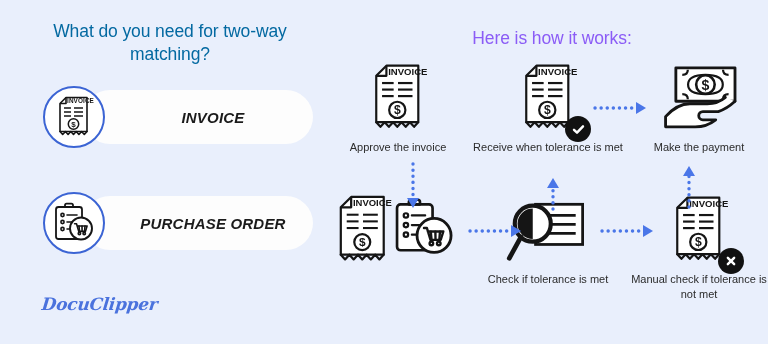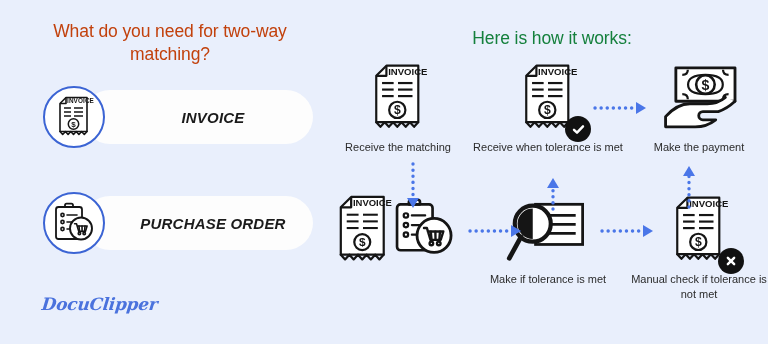--- a/index.html
+++ b/index.html
@@ -32,21 +32,21 @@
     height: 344px;
   }
   #left-title {
     position: absolute;
     left: 20px;
     top: 20px;
     width: 300px;
     text-align: center;
     font-size: 17.5px;
     line-height: 23px;
-    color: #c2410c;
+    color: #0369a1;
     font-weight: 400;
     letter-spacing: -0.1px;
   }
 
   .pill-row {
     position: absolute;
     left: 43px;
     width: 270px;
     height: 62px;
   }
@@ -115,21 +115,21 @@
     width: 432px;
     height: 344px;
   }
   #right-title {
     position: absolute;
     left: 0;
     top: 28px;
     width: 432px;
     text-align: center;
     font-size: 17.5px;
-    color: #15803d;
+    color: #8b5cf6;
     font-weight: 400;
     letter-spacing: -0.1px;
   }
 
   .flow-node {
     position: absolute;
     width: 150px;
   }
   .flow-icon-wrap {
     position: relative;
@@ -268,21 +268,21 @@
               <line x1="20" y1="14" x2="30" y2="14"></line>
             <line x1="9" y1="18.5" x2="17" y2="18.5"></line>
               <line x1="20" y1="18.5" x2="30" y2="18.5"></line>
             <line x1="9" y1="23" x2="17" y2="23"></line>
               <line x1="20" y1="23" x2="30" y2="23"></line>
           </g>
           <circle cx="19.5" cy="32.5" r="5.6" fill="none" stroke="#151515" stroke-width="1.5"></circle>
           <text x="19.5" y="35.4" text-anchor="middle" font-family="'Liberation Sans',sans-serif" font-size="8.4" font-weight="700" fill="#151515">$</text>
         </svg>
       </div>
-      <div class="flow-caption">Receive the matching</div>
+      <div class="flow-caption">Approve the invoice</div>
     </div>
 
     <div class="flow-node" id="node-approve">
       <div class="flow-icon-wrap">
         <svg width="58" height="74" viewBox="0 0 40 50" aria-hidden="true">
           <g fill="none" stroke="#151515" stroke-width="1.5" stroke-linejoin="round">
             <path d="M5 9 L12 2 L34 2 L34 41 L5 41 Z" fill="#ffffff"></path>
             <path d="M5 9 L12 9 L12 2"></path>
             <path d="M5 41 l2.9 3.2 2.9-3.2 2.9 3.2 2.9-3.2 2.9 3.2 2.9-3.2 2.9 3.2 2.9-3.2 2.9 3.2 2.8-3.2" stroke-linecap="round"></path>
           </g>
@@ -378,21 +378,21 @@
           <g stroke="#151515" stroke-width="2">
             <line x1="27" y1="14" x2="51" y2="14"></line>
             <line x1="27" y1="20.5" x2="51" y2="20.5"></line>
             <line x1="27" y1="27" x2="51" y2="27"></line>
           </g>
           <circle cx="20" cy="20" r="13" fill="#ffffff" stroke="#151515" stroke-width="3"></circle>
           <path d="M20 9 a11 11 0 0 0 0 22 z" fill="#151515"></path>
           <line x1="11.5" y1="29.5" x2="3" y2="45" stroke="#151515" stroke-width="3.4" stroke-linecap="round"></line>
         </svg>
       </div>
-      <div class="flow-caption">Make if tolerance is met</div>
+      <div class="flow-caption">Check if tolerance is met</div>
     </div>
 
     <div class="flow-node" id="node-manual">
       <div class="flow-icon-wrap">
         <svg width="58" height="74" viewBox="0 0 40 50" aria-hidden="true">
           <g fill="none" stroke="#151515" stroke-width="1.5" stroke-linejoin="round">
             <path d="M5 9 L12 2 L34 2 L34 41 L5 41 Z" fill="#ffffff"></path>
             <path d="M5 9 L12 9 L12 2"></path>
             <path d="M5 41 l2.9 3.2 2.9-3.2 2.9 3.2 2.9-3.2 2.9 3.2 2.9-3.2 2.9 3.2 2.9-3.2 2.9 3.2 2.8-3.2" stroke-linecap="round"></path>
           </g>

